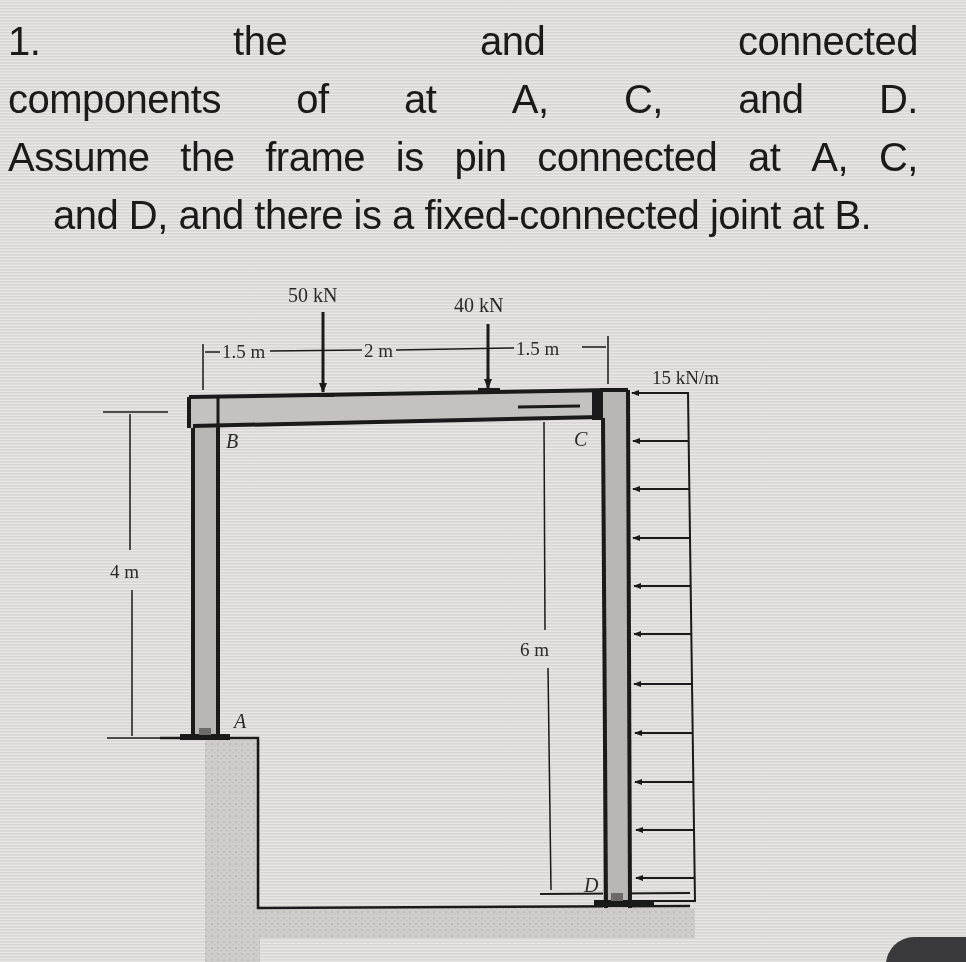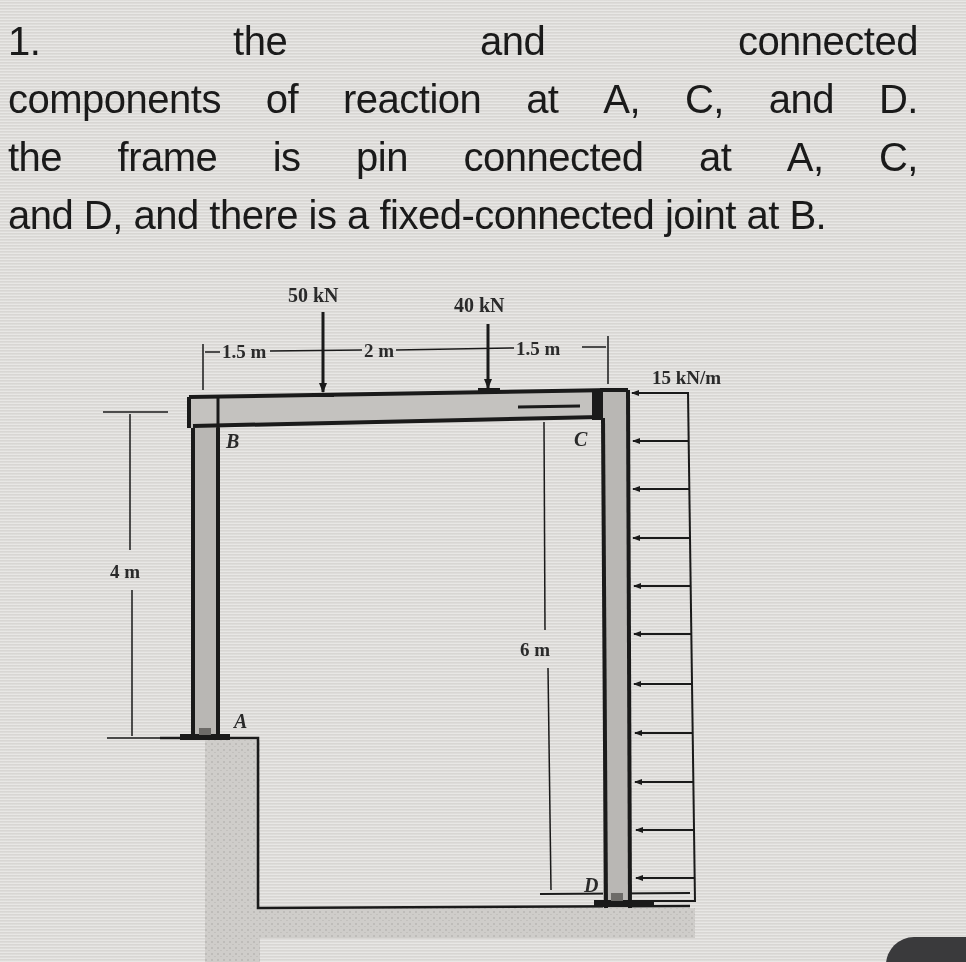--- a/index.html
+++ b/index.html
@@ -9,50 +9,50 @@
     background-image: repeating-linear-gradient(0deg, rgba(255,255,255,0.35) 0px, rgba(255,255,255,0.35) 1px, rgba(0,0,0,0.04) 2px, rgba(0,0,0,0.0) 3px);
     font-family: "Liberation Sans", sans-serif;
   }
   .problem {
     position: absolute; left: 8px; top: 12px; width: 910px;
     font-family: "Liberation Sans", sans-serif;
     font-size: 40px; line-height: 58px; color: #1a1a1a;
     letter-spacing: -0.5px;
   }
   .line { display: flex; justify-content: space-between; white-space: nowrap; }
-  .line.last { justify-content: flex-start; gap: 0; }
-  .figure { position: absolute; left: 0; top: 250px; width: 966px; height: 712px; font-weight: bold; }
+  .line.last { justify-content: flex-start; gap: 0; margin-left: 45px; }
+  .figure { position: absolute; left: 0; top: 250px; width: 966px; height: 712px; }
   .lbl { font-family: "Liberation Serif", serif; fill: #2a2a2a; }
   .ital { font-style: italic; }
   .corner-shadow {
     position: absolute; right: -10px; bottom: -20px; width: 90px; height: 45px;
     background: #3a3a3c; border-top-left-radius: 28px;
   }
 </style>
 </head>
 <body>
 
 <div class="problem">
   <div class="line">
     <span>1.</span>
     <span>the</span>
     <span>and</span>
     <span>connected</span>
   </div>
   <div class="line">
     <span>components</span>
     <span>of</span>
-    <span>reaction</span>
     <span>at</span>
     <span>A,</span>
     <span>C,</span>
     <span>and</span>
     <span>D.</span>
   </div>
   <div class="line">
+    <span>Assume</span>
     <span>the</span>
     <span>frame</span>
     <span>is</span>
     <span>pin</span>
     <span>connected</span>
     <span>at</span>
     <span>A,</span>
     <span>C,</span>
   </div>
   <div class="line last">

